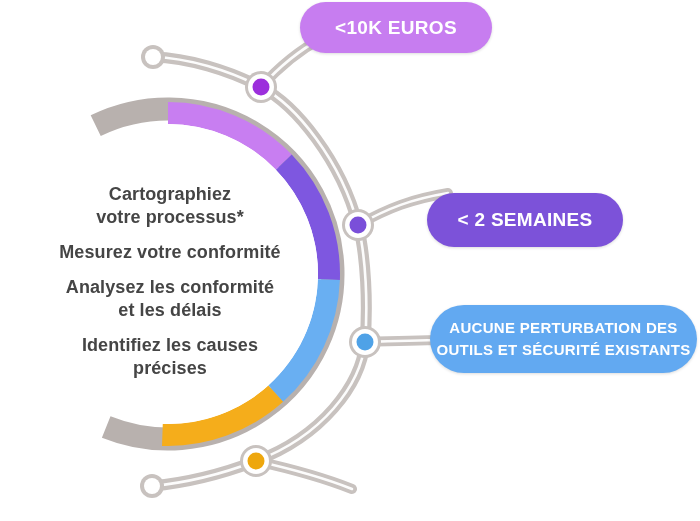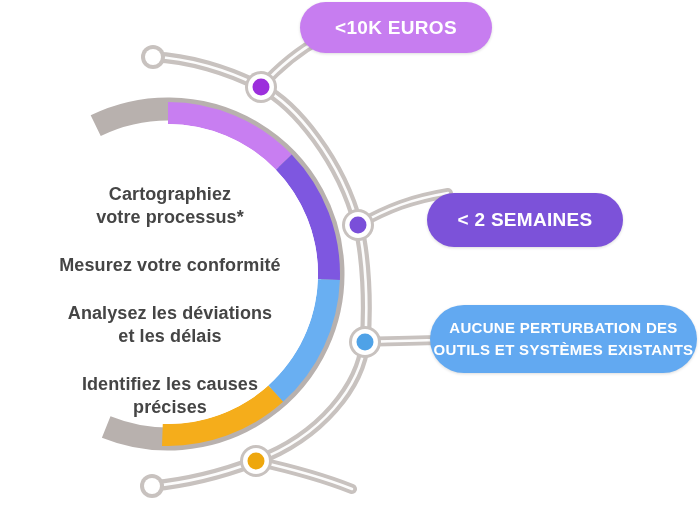--- a/index.html
+++ b/index.html
@@ -5,21 +5,21 @@
   html,body{margin:0;padding:0;background:#ffffff;}
   .stage{
     position:relative;width:700px;height:521px;overflow:hidden;
     background:#ffffff;
     font-family:"Liberation Sans", sans-serif;
   }
   .layer{position:absolute;left:0;top:0;}
   
   .hub-text{
     position:absolute;left:30px;top:183px;width:280px;
-    display:flex;flex-direction:column;gap:25px;
+    display:flex;flex-direction:column;gap:12px;
     text-align:center;z-index:2;
   }
   .hub-step{
     color:#454545;font-size:18px;font-weight:700;line-height:1.28;
     white-space:pre-line;letter-spacing:0.1px;
   }
   
   .pill{
     position:absolute;z-index:3;
     display:flex;align-items:center;justify-content:center;
@@ -98,24 +98,24 @@
       <circle cx="256" cy="461" r="16" fill="#c8c2bf"></circle>
       <circle cx="256" cy="461" r="13" fill="#ffffff"></circle>
       <circle cx="256" cy="461" r="8.5" fill="#eea70d"></circle>
     </g>
   </svg>
 
   <div class="hub-text">
     <div class="hub-step">Cartographiez
 votre processus*</div>
     <div class="hub-step">Mesurez votre conformité</div>
-    <div class="hub-step">Analysez les déviations
+    <div class="hub-step">Analysez les conformité
 et les délais</div>
     <div class="hub-step">Identifiez les causes
 précises</div>
   </div>
 
   <div class="pill pill-1" style="background: rgb(199, 125, 240);">&lt;10K EUROS</div>
   <div class="pill pill-2" style="background: rgb(124, 82, 217);">&lt; 2 SEMAINES</div>
   <div class="pill pill-3" style="background: rgb(98, 169, 241);">AUCUNE PERTURBATION DES
-OUTILS ET SYSTÈMES EXISTANTS</div>
+OUTILS ET SÉCURITÉ EXISTANTS</div>
 
 </div>
 
 </body></html>

